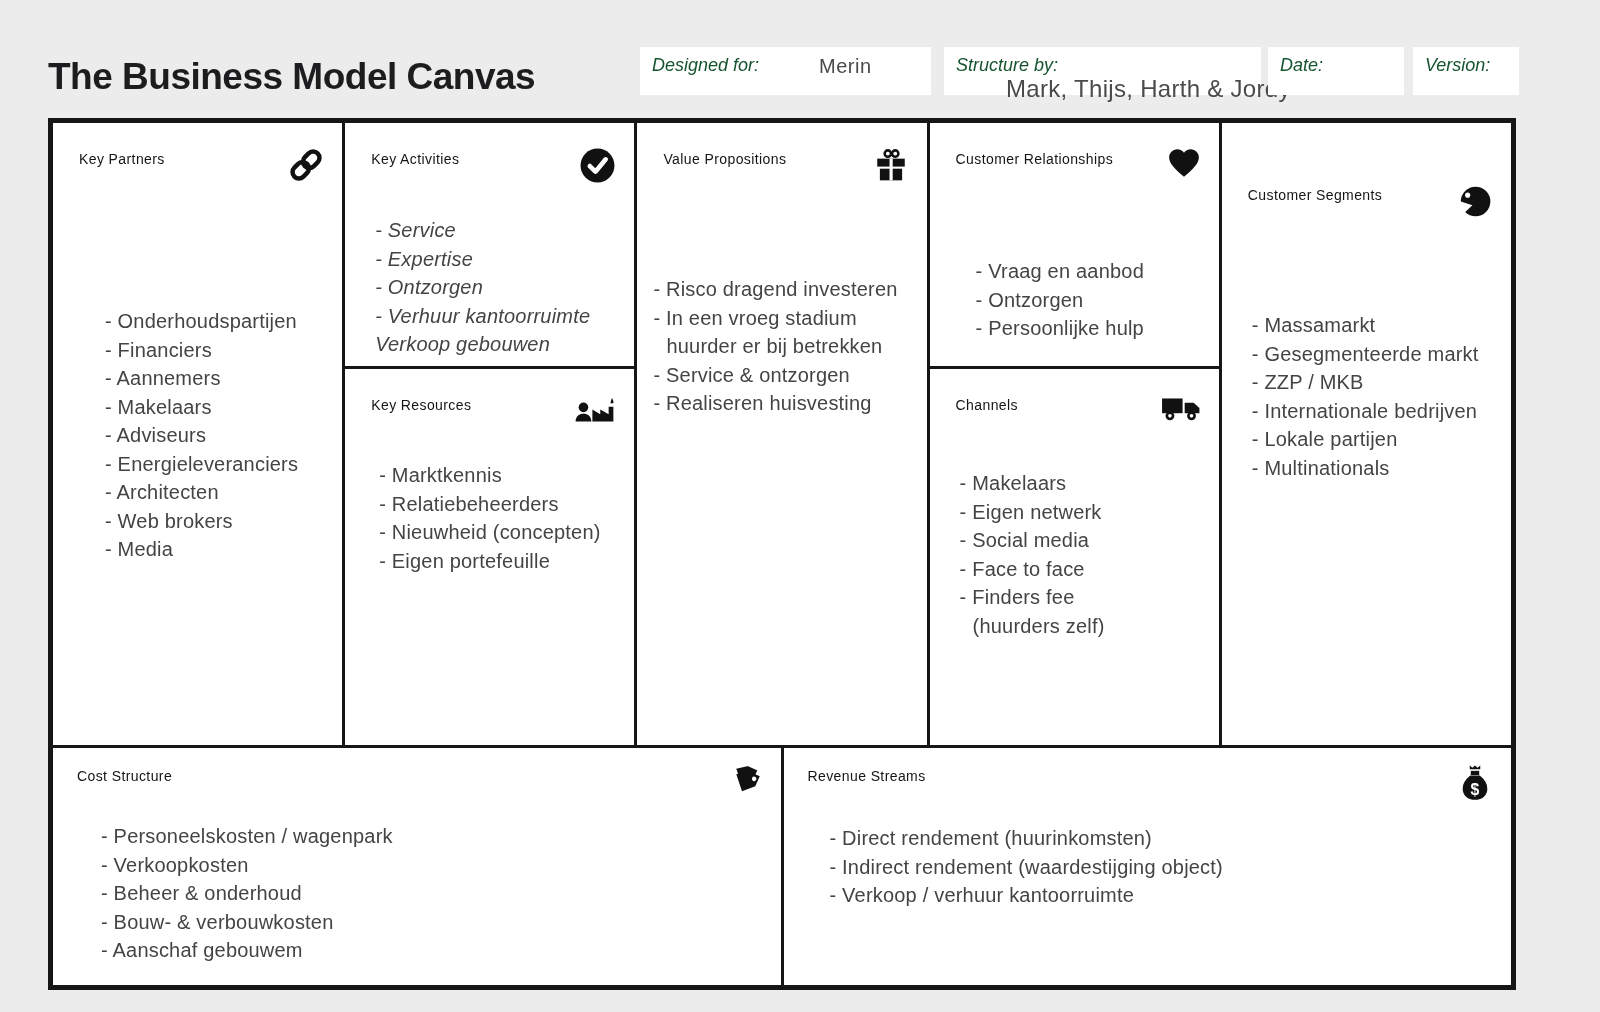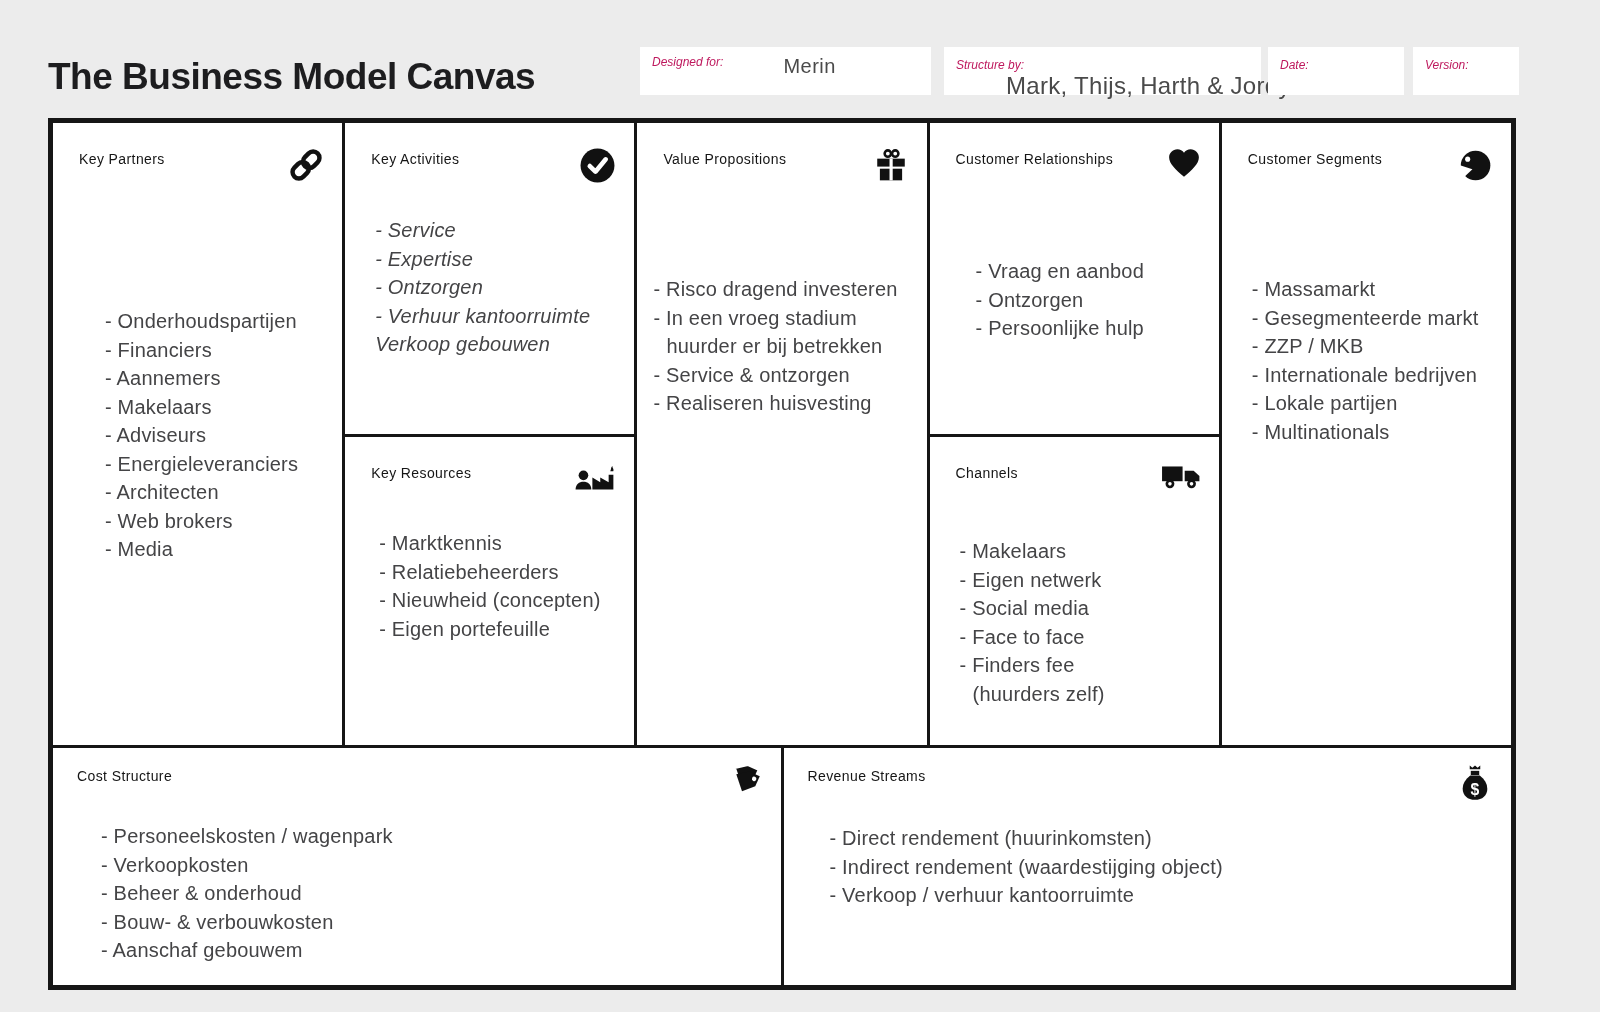--- a/index.html
+++ b/index.html
@@ -13,21 +13,21 @@
   
   .page-title {
     position: absolute; left: 48px; top: 56px;
     font-size: 37px; font-weight: 800; letter-spacing: -0.5px;
     color: #1d1d1f;
   }
   .hbox {
     position: absolute; top: 47px; background: #ffffff;
     height: 48px; padding: 8px 12px;
   }
-  .hlabel { font-style: italic; font-size: 12px; color: #be185d; }
+  .hlabel { font-style: italic; font-size: 18px; color: #14532d; }
   .hbox.designed-for { left: 640px; width: 291px; display: flex; align-items: flex-start; }
   .designed-for .hvalue {
     font-size: 20px; color: #4a4a4a; margin-left: 60px; margin-top: 0px;
     font-weight: 400; letter-spacing: 0.5px;
   }
   .hbox.designed-by { left: 944px; width: 317px; }
   .designed-by .hvalue {
     font-size: 24px; color: #4a4a4a; margin: -1px 0 0 50px;
     white-space: nowrap; letter-spacing: 0.3px;
   }
@@ -35,24 +35,24 @@
   .hbox.version { left: 1413px; width: 106px; }
   
   .canvas {
     position: absolute; left: 48px; top: 118px;
     width: 1468px; height: 872px;
     background: #ffffff; border: 5px solid #161616;
     display: flex; flex-direction: column;
   }
   .grid-top { display: flex; height: 622px; }
   .col { flex: 1 1 0; border-right: 3px solid #161616; display: flex; flex-direction: column; min-width: 0; }
-  .col:last-child { border-right: none; }
+  .col:last-child { border-right: none; margin-top: 36px; }
   .cell { position: relative; min-width: 0; }
   .cell.full { height: 100%; }
-  .cell.half-top { height: 314px; border-bottom: 3px solid #161616; }
+  .cell.half-top { height: 246px; border-bottom: 3px solid #161616; }
   .cell.half-bottom { flex: 1; }
   .grid-bottom { flex: 1; display: flex; border-top: 3px solid #161616; }
   .grid-bottom .cell { flex: 1 1 0; }
   .grid-bottom .cell.cost { border-right: 3px solid #161616; }
   
   .cell-head {
     display: flex; justify-content: space-between; align-items: flex-start;
     padding: 24px 18px 0 26px;
   }
   .grid-bottom .cell-head { padding: 16px 18px 0 24px; }

